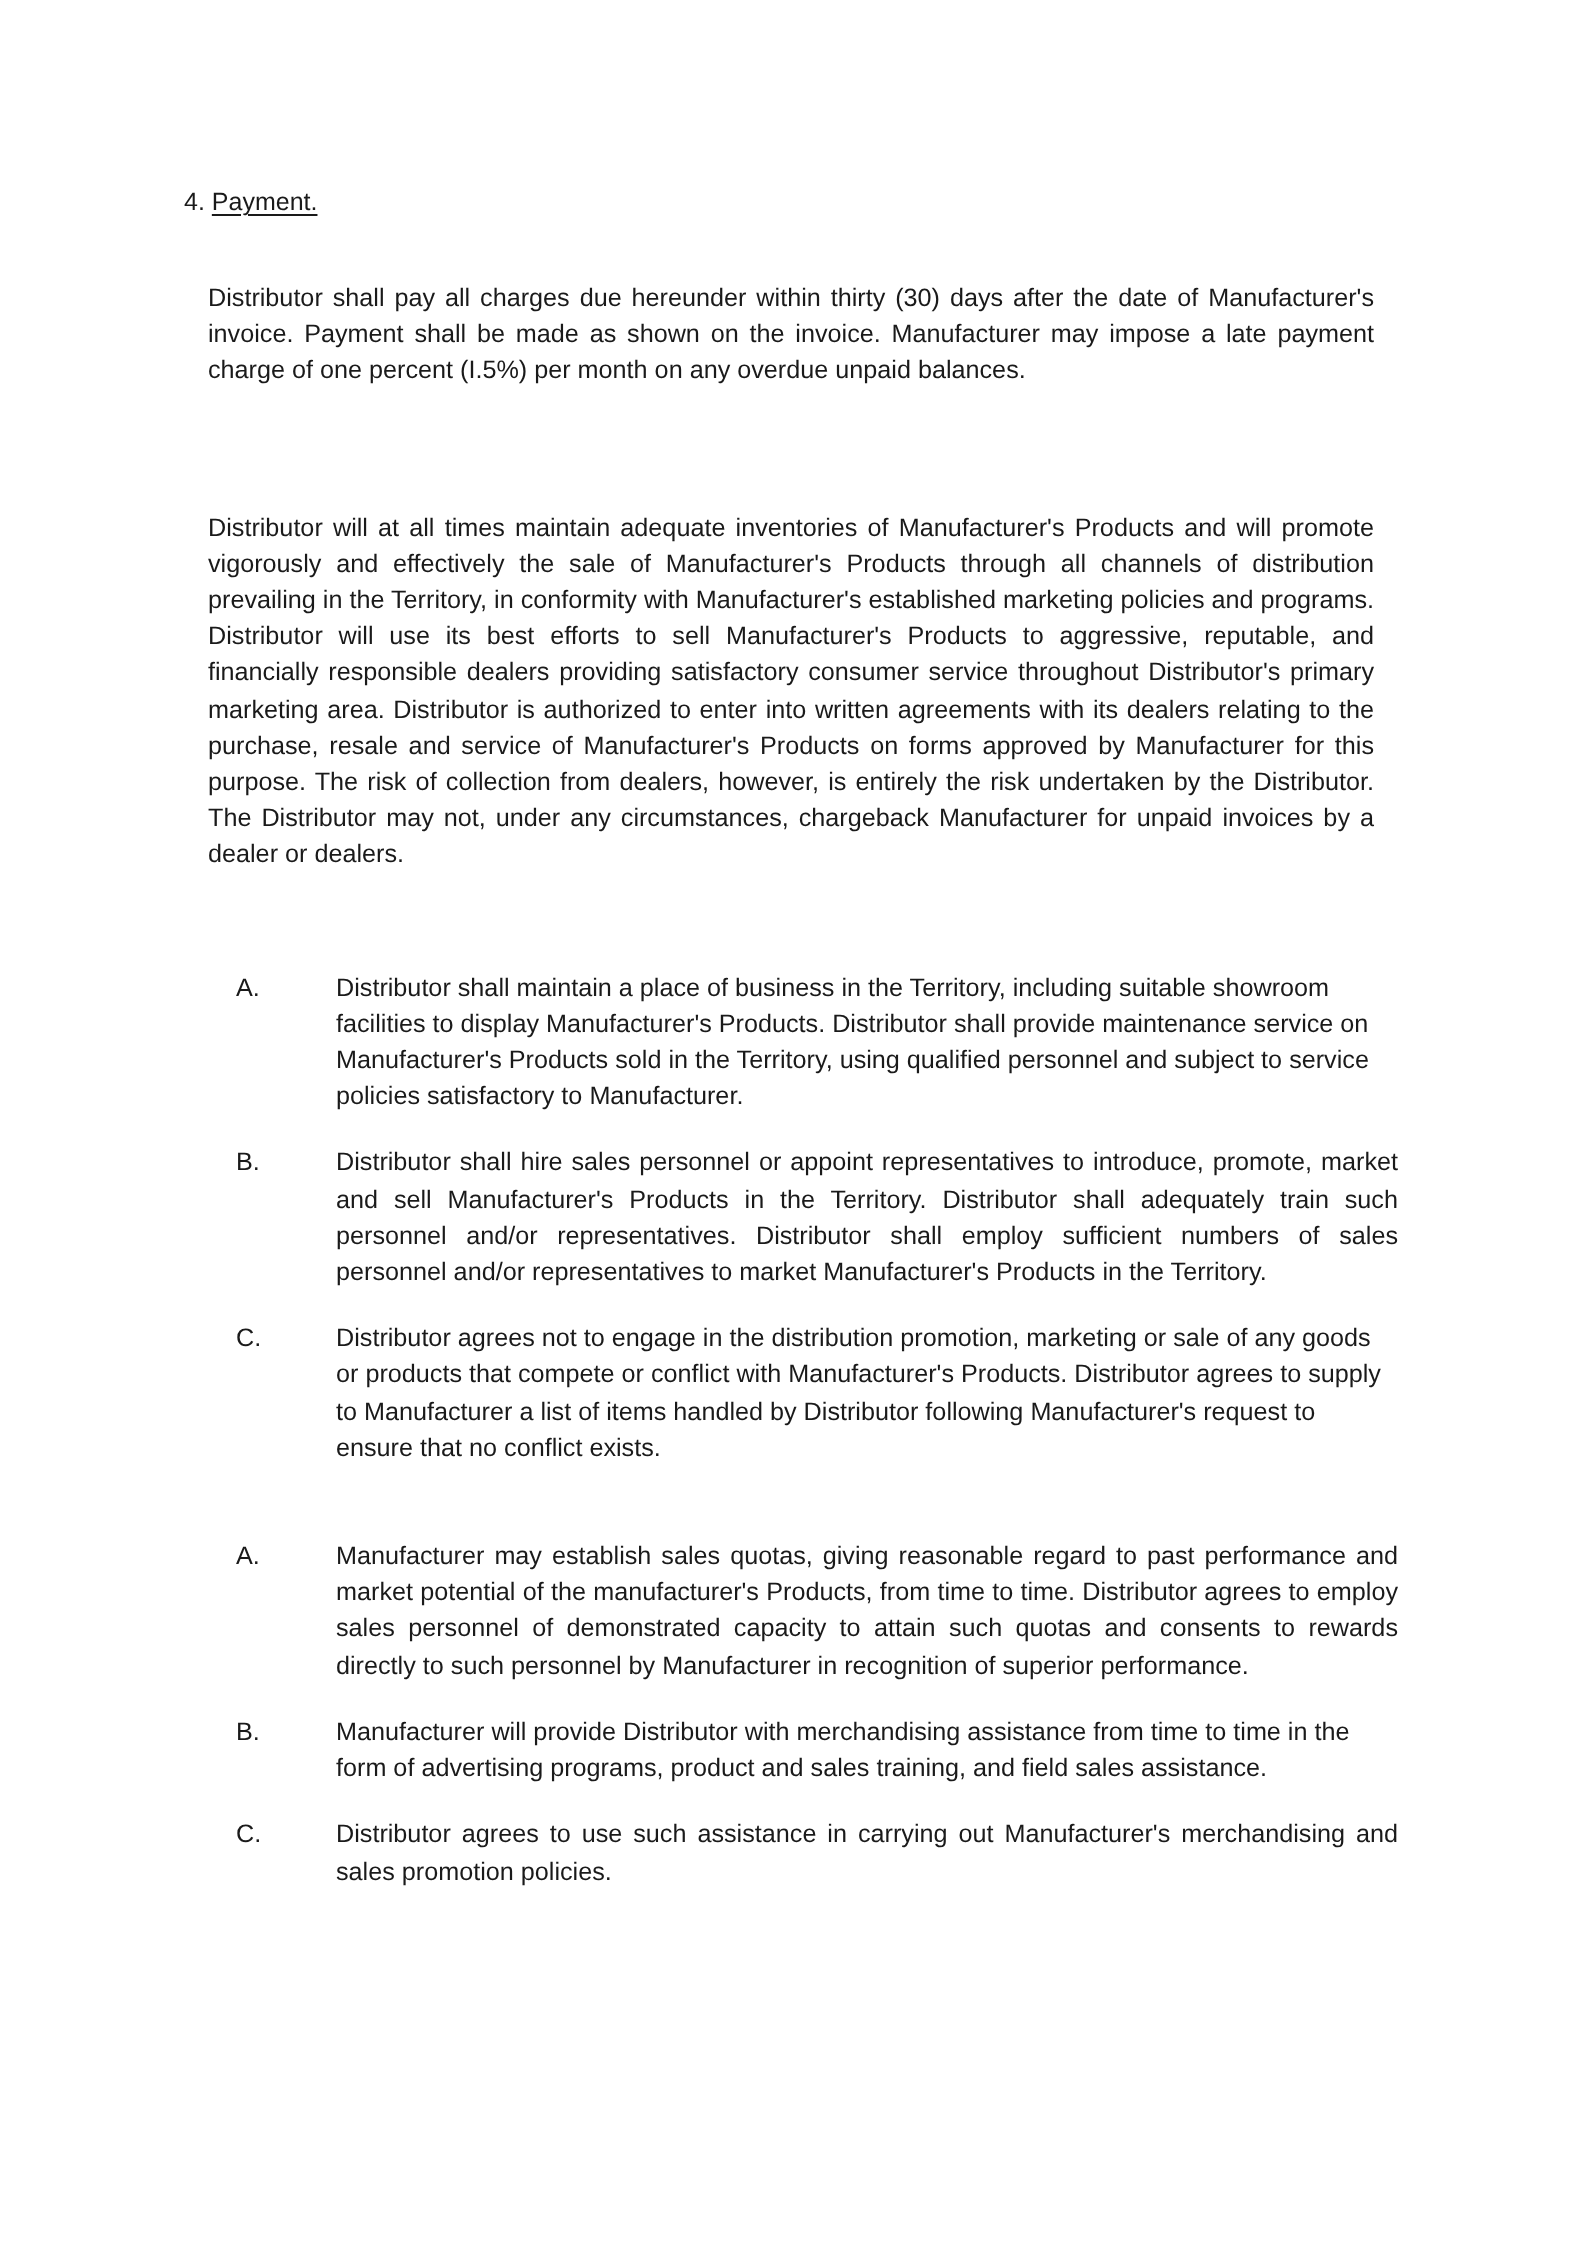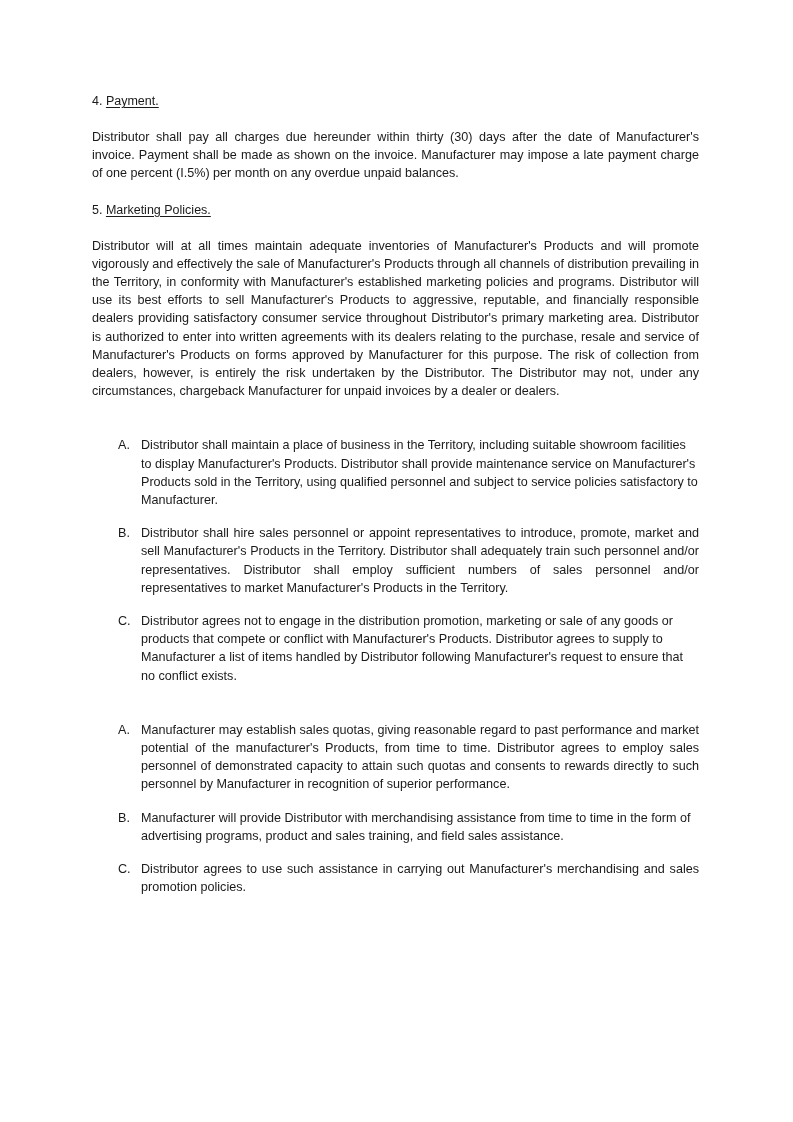--- a/index.html
+++ b/index.html
@@ -37,21 +37,21 @@
   .section-heading .num {
     text-decoration: none;
   }
   .section-heading .title {
     text-decoration: underline;
     text-underline-offset: 2px;
   }
   .para {
     font-size: 12.6px;
     line-height: 18.2px;
-    margin: 0;
+    margin: 12px;
     padding: 0;
     text-align: justify;
     text-justify: inter-word;
     hyphens: none;
   }
   .gap-after-heading {
     height: 18px;
   }
   .gap-para {
     height: 18px;
@@ -78,38 +78,38 @@
   .list-item .marker {
     position: absolute;
     left: 26px;
     top: 0;
     font-size: 12.6px;
     line-height: 18.2px;
     text-align: left;
   }
   .list-item .itemtext {
     display: block;
+    margin-left: 27px;
   }
 </style>
 </head>
 <body>
 
 <div class="page">
   <div class="content">
 
     <div>
       <p class="section-heading"><span class="num">4.</span> <span class="title">Payment.</span></p>
       <div class="gap-after-heading"></div>
       <p class="para">Distributor shall pay all charges due hereunder within thirty (30) days after the date of Manufacturer's invoice.  Payment shall be made as shown on the invoice.  Manufacturer may impose a late payment charge of one percent (I.5%) per month on any overdue unpaid balances.</p>
     </div>
 
     <div class="gap-para"></div>
 
     <div>
-      <p class="section-heading"><span class="num">5.</span> <span class="title">Marketing Policies.</span></p>
       <div class="gap-after-heading"></div>
       <p class="para">Distributor will at all times maintain adequate inventories of Manufacturer's Products and will promote vigorously and effectively the sale of Manufacturer's Products through all channels of distribution prevailing in the Territory, in conformity with Manufacturer's established marketing policies and programs.   Distributor will use its best efforts to sell Manufacturer's Products to aggressive, reputable, and financially responsible dealers providing satisfactory consumer service throughout Distributor's primary marketing area.   Distributor is authorized to enter into written agreements with its dealers relating to the purchase, resale and service of Manufacturer's Products on forms approved by Manufacturer for this purpose.  The risk of collection from dealers, however, is entirely the risk undertaken by the Distributor.  The Distributor may not, under any circumstances, chargeback Manufacturer for unpaid invoices by a dealer or dealers.</p>
     </div>
 
     <div class="gap-para"></div>
 
     <div>
       <div class="gap-after-heading"></div>
       <div class="list">
         <div class="list-item left">

